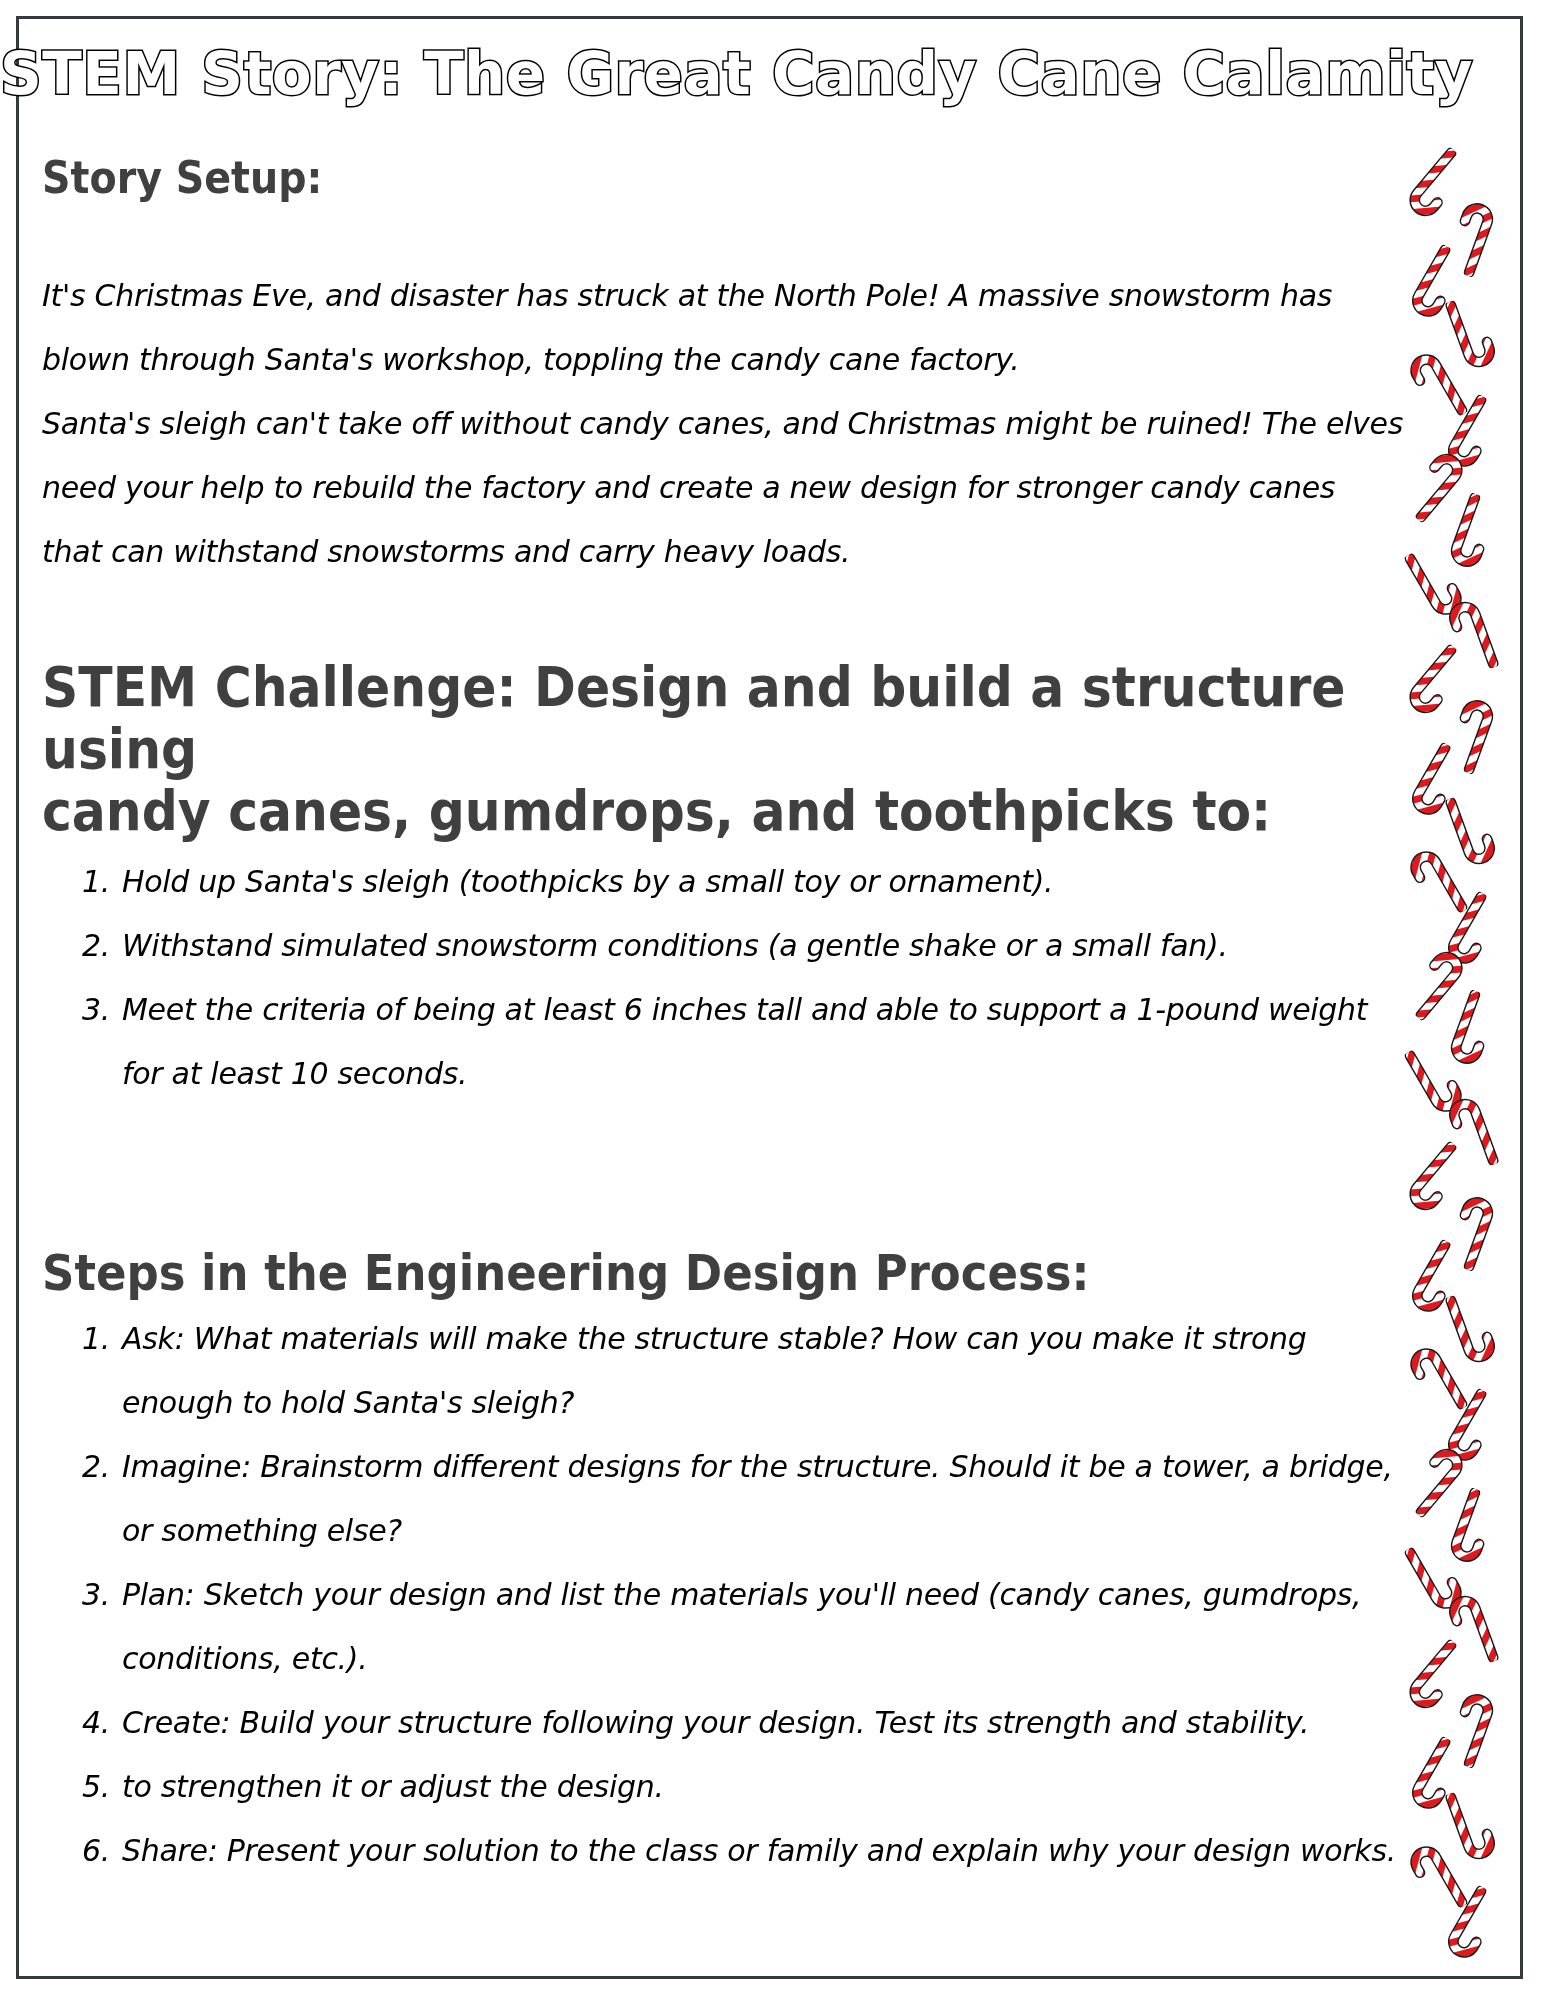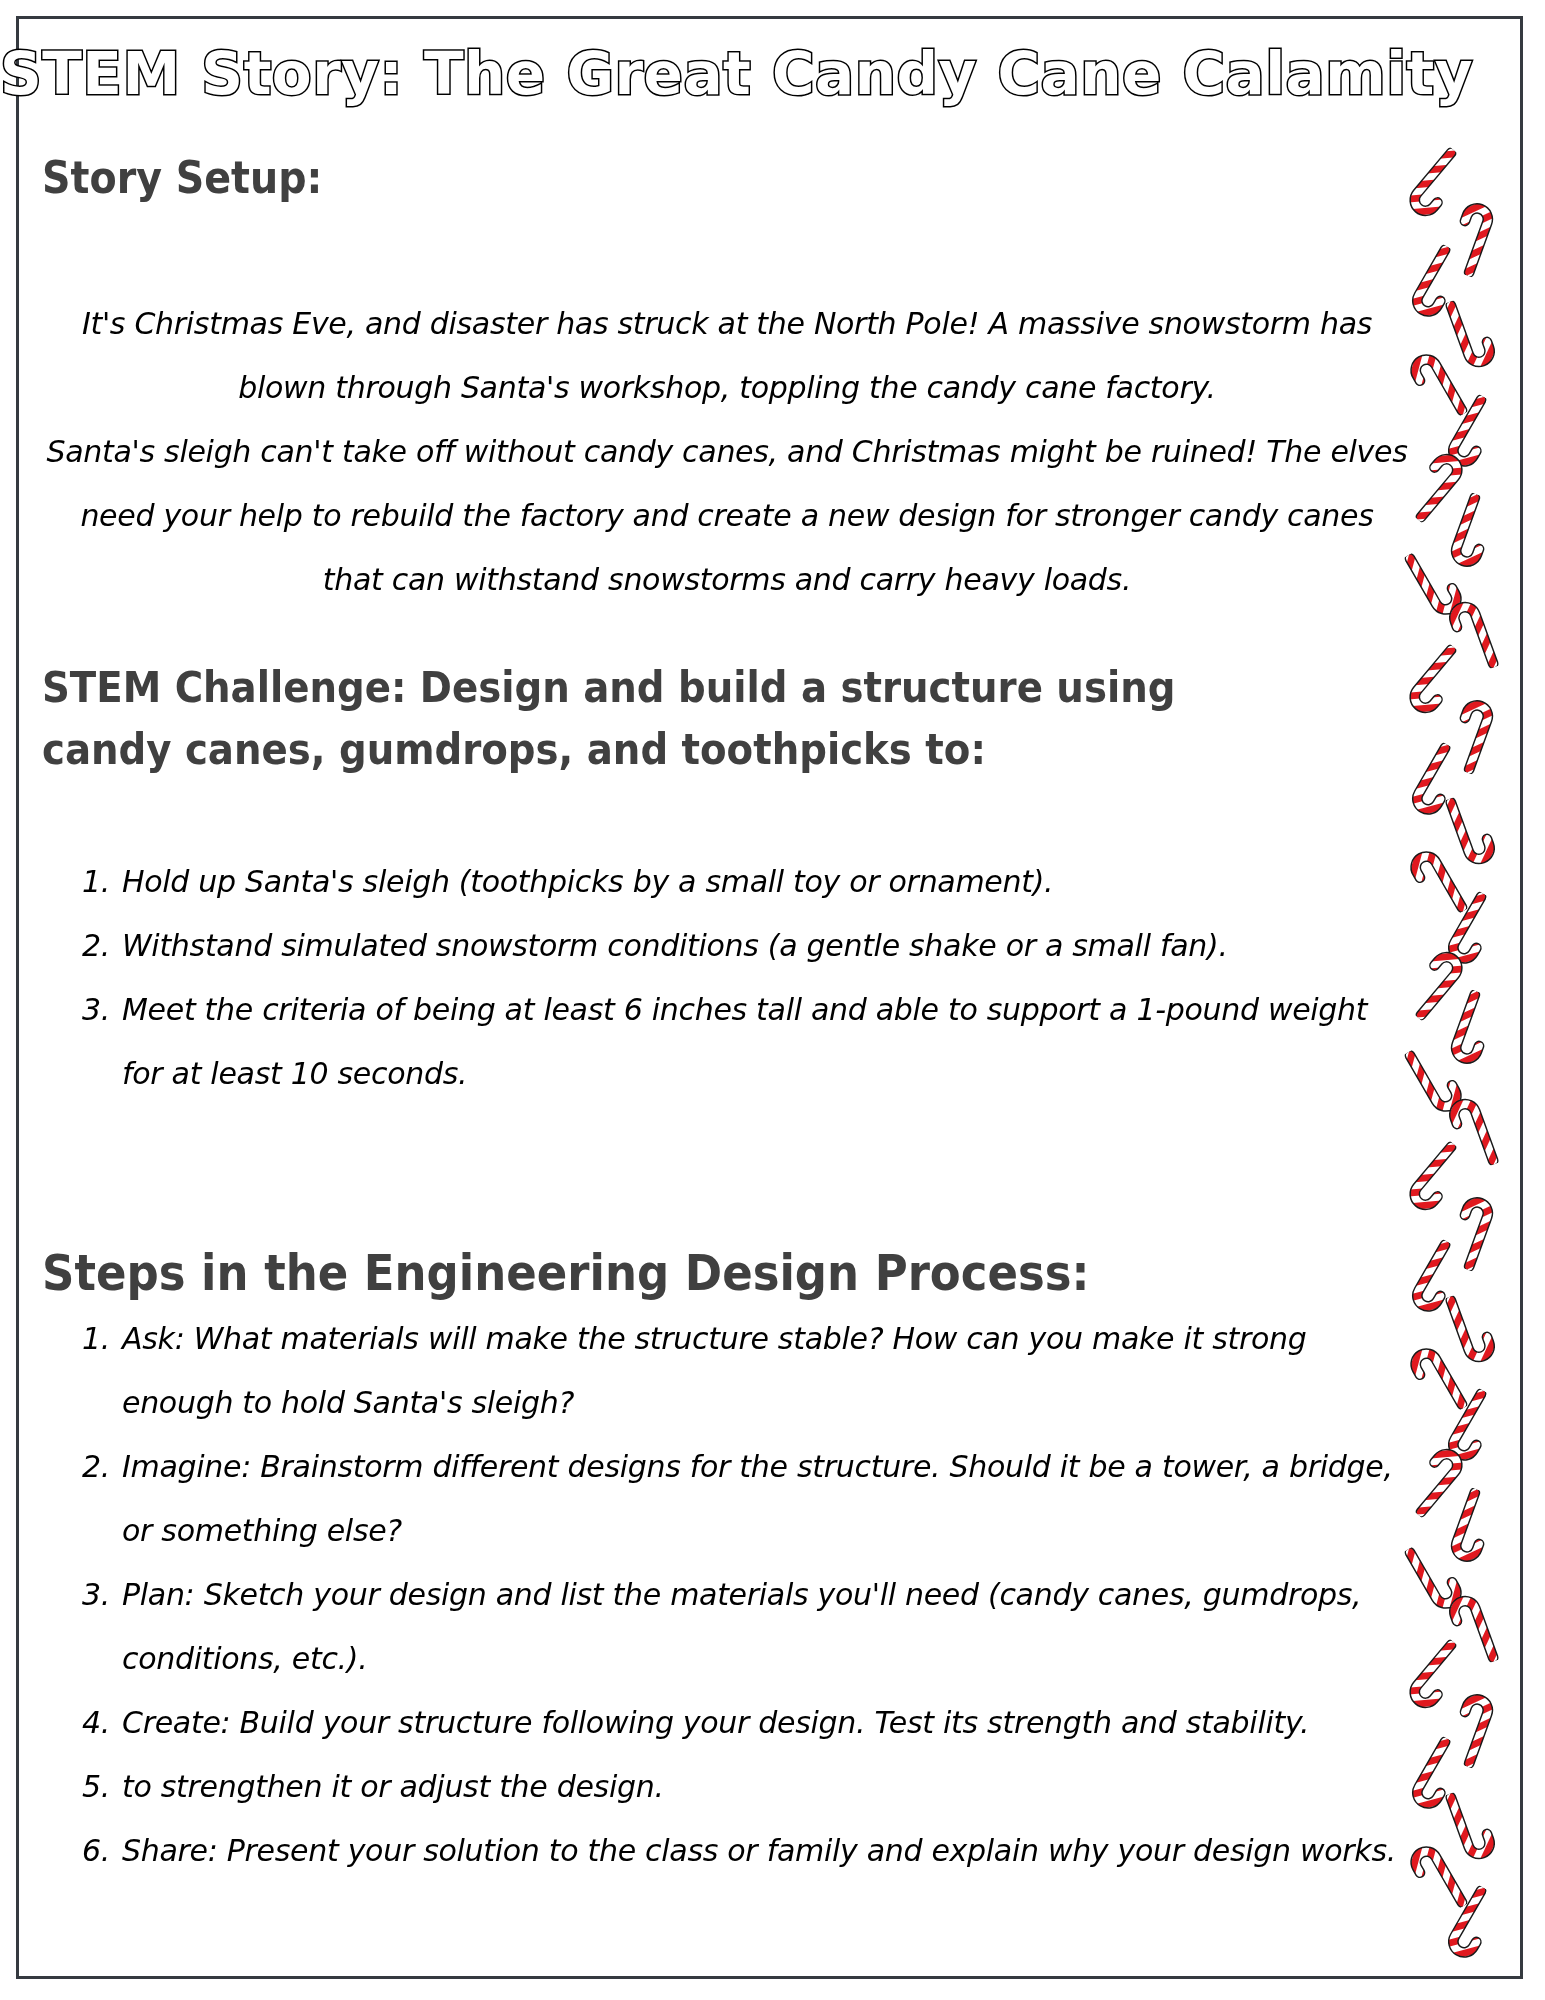--- a/index.html
+++ b/index.html
@@ -15,27 +15,27 @@
     -webkit-text-stroke: 3px #000000; paint-order: stroke fill;
     text-shadow: 0 0 0 #000;
     white-space: nowrap;
   }
   .h2 {
     position: absolute; left: 42px; margin: 0;
     font-family: "DejaVu Sans", sans-serif; font-weight: bold; color: #404040;
     font-stretch: condensed;
   }
   .h2.setup { top: 152px; font-size: 44px; }
-  .h2.challenge { top: 656px; font-size: 43px; line-height: 62px; width: 1320px; }
+  .h2.challenge { top: 656px; font-size: 56px; line-height: 62px; width: 1320px; }
   .h2.steps { top: 1244px; font-size: 50px; }
   .script {
     font-family: "DejaVu Sans", sans-serif; font-style: italic; font-weight: 300;
     color: #000; font-size: 30px; letter-spacing: -0.3px;
   }
-  .para { position: absolute; left: 42px; top: 292px; width: 1370px; text-align: center; }
+  .para { position: absolute; left: 42px; top: 264px; width: 1370px; }
   .para .line { display: block; height: 64px; line-height: 64px; white-space: nowrap; }
   .list { position: absolute; left: 82px; width: 1330px; margin: 0; padding: 0; list-style: none; }
   .list li { position: relative; padding-left: 40px; line-height: 64px; }
   .list li .num { position: absolute; left: 0; top: 0; }
   .list.challenge-list { top: 850px; }
   .list.steps-list { top: 1307px; }
   .list li .cont { display: block; white-space: nowrap; }
   .canes { position: absolute; left: 1405px; top: 155px; width: 110px; height: 1810px; }
   .cane { position: absolute; }
 </style>

